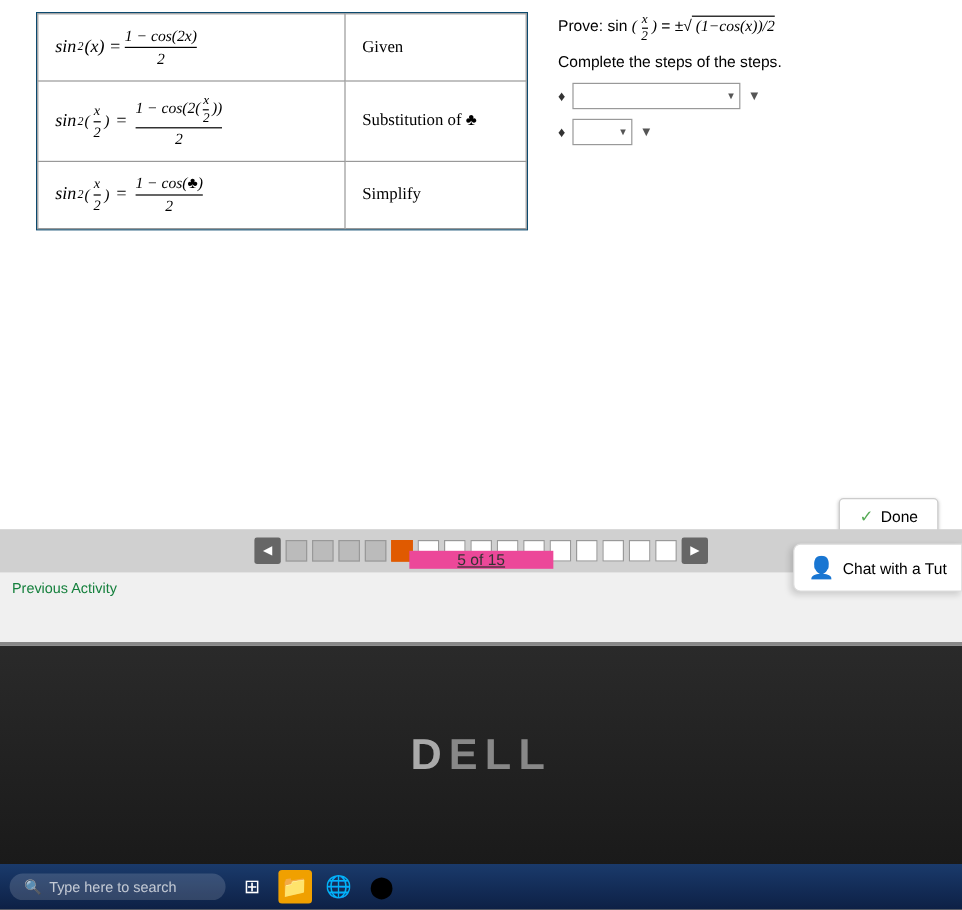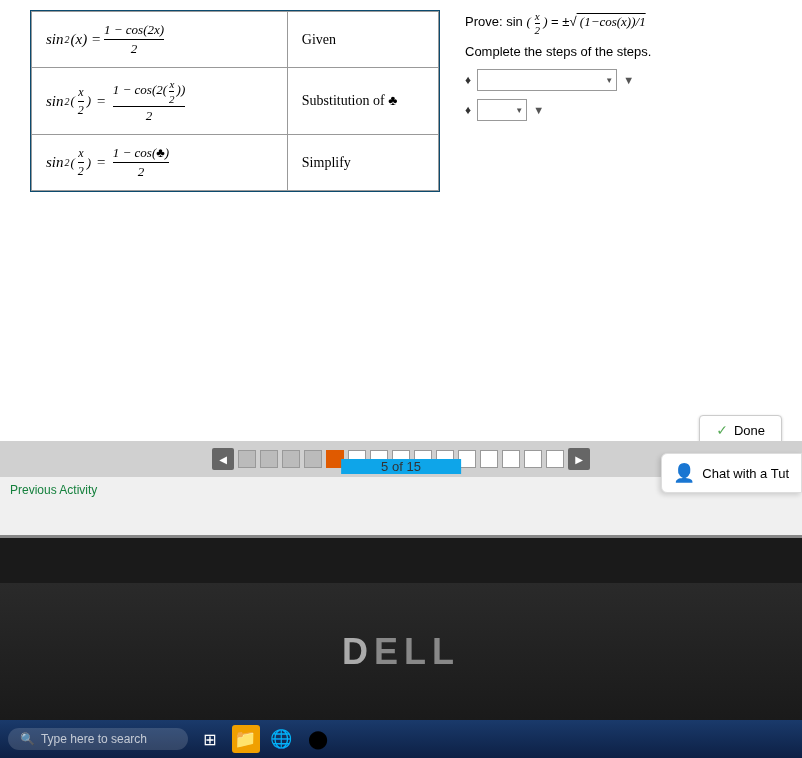--- a/index.html
+++ b/index.html
@@ -297,21 +297,21 @@
       border-radius: 3px;
       font-size: 16px;
     }
 
     
     .laptop-bottom {
       position: absolute;
       bottom: 38px;
       left: 0;
       right: 0;
-      height: 137px;
+      height: 182px;
       background: linear-gradient(to bottom, #2a2a2a, #1a1a1a);
       display: flex;
       align-items: center;
       justify-content: center;
       text-align: center;
     }
 
     .dell-logo {
       font-size: 36px;
       font-weight: bold;
@@ -458,21 +458,21 @@
         Prove: sin
         <span class="math-inline">(</span>
         <span class="math-inline" style="font-style:italic; font-family:'Times New Roman',serif">
           <span style="display:inline-flex; flex-direction:column; align-items:center; font-size:11px; vertical-align:middle">
             <span style="border-bottom:1px solid black; padding-bottom:1px">x</span>
             <span>2</span>
           </span>
         </span>
         <span class="math-inline">)</span>
         = ±√<span style="text-decoration:overline; font-family:'Times New Roman',serif; font-style:italic">
-          (1−cos(x))/1
+          (1−cos(x))/2
         </span>
       </div>
       <div class="complete-steps">Complete the steps of the steps.</div>
 
       <div class="step-row">
         <span class="step-bullet">♦</span>
         <div class="dropdown-wrapper">
           <select>
             <option value=""></option>
           </select>
@@ -510,21 +510,21 @@
     <div class="nav-dot"></div>
     <div class="nav-dot"></div>
     <div class="nav-dot"></div>
     <div class="nav-dot"></div>
     <div class="nav-dot"></div>
     <div class="nav-dot"></div>
     <div class="nav-dot"></div>
     <button class="nav-arrow">▶</button>
   </div>
 
-  <div style="position:absolute; bottom:61px; left:50%; transform:translateX(-50%); font-family:Arial,sans-serif; font-size:13px; color:#333; background:#0ea5e9; padding: 0 40px;">5 of 15</div>
+  <div style="position:absolute; bottom:61px; left:50%; transform:translateX(-50%); font-family:Arial,sans-serif; font-size:13px; color:#333; background:#ec4899; padding: 0 40px; text-decoration: underline;">5 of 15</div>
 
   <div class="previous-activity">Previous Activity</div>
 
   <button class="chat-button">
     <span style="font-size:18px">👤</span>
     <span>Chat with a Tut</span>
   </button>
 
 </div>
 

